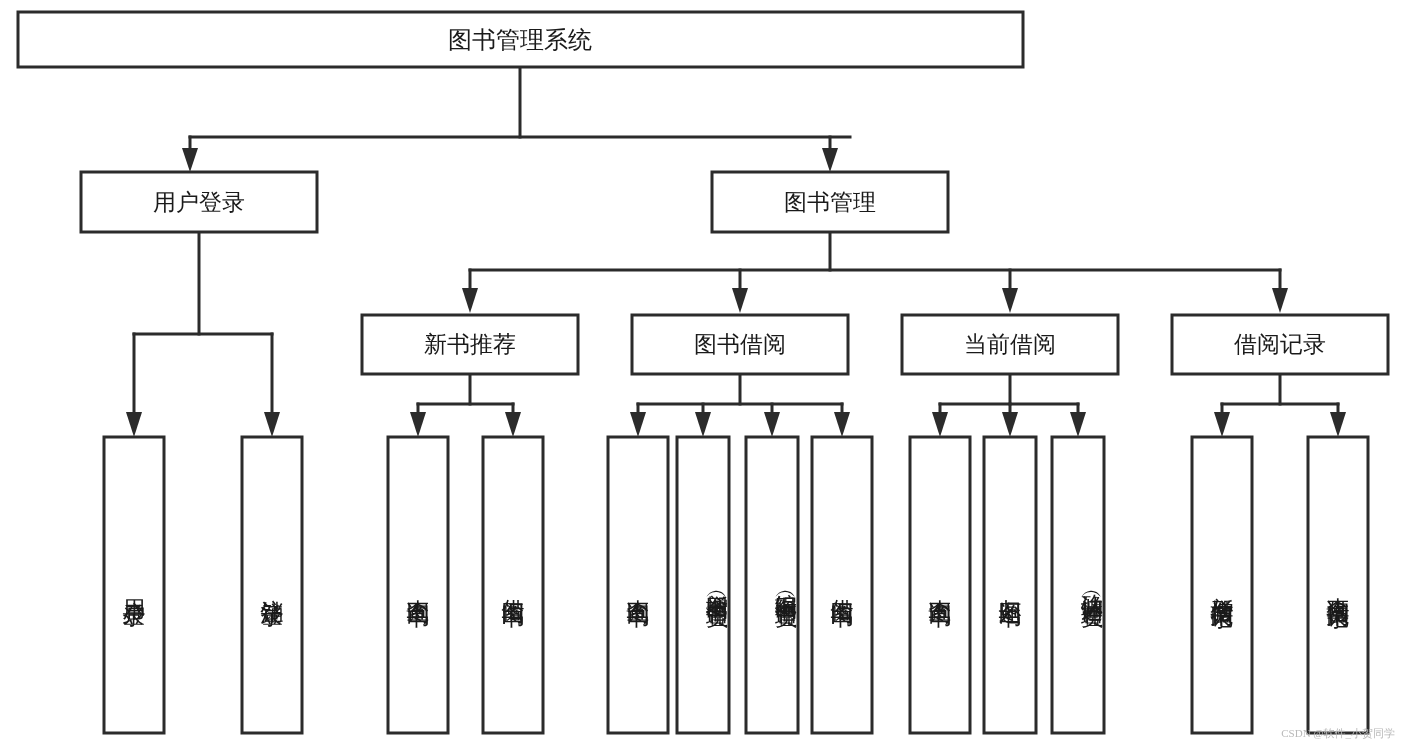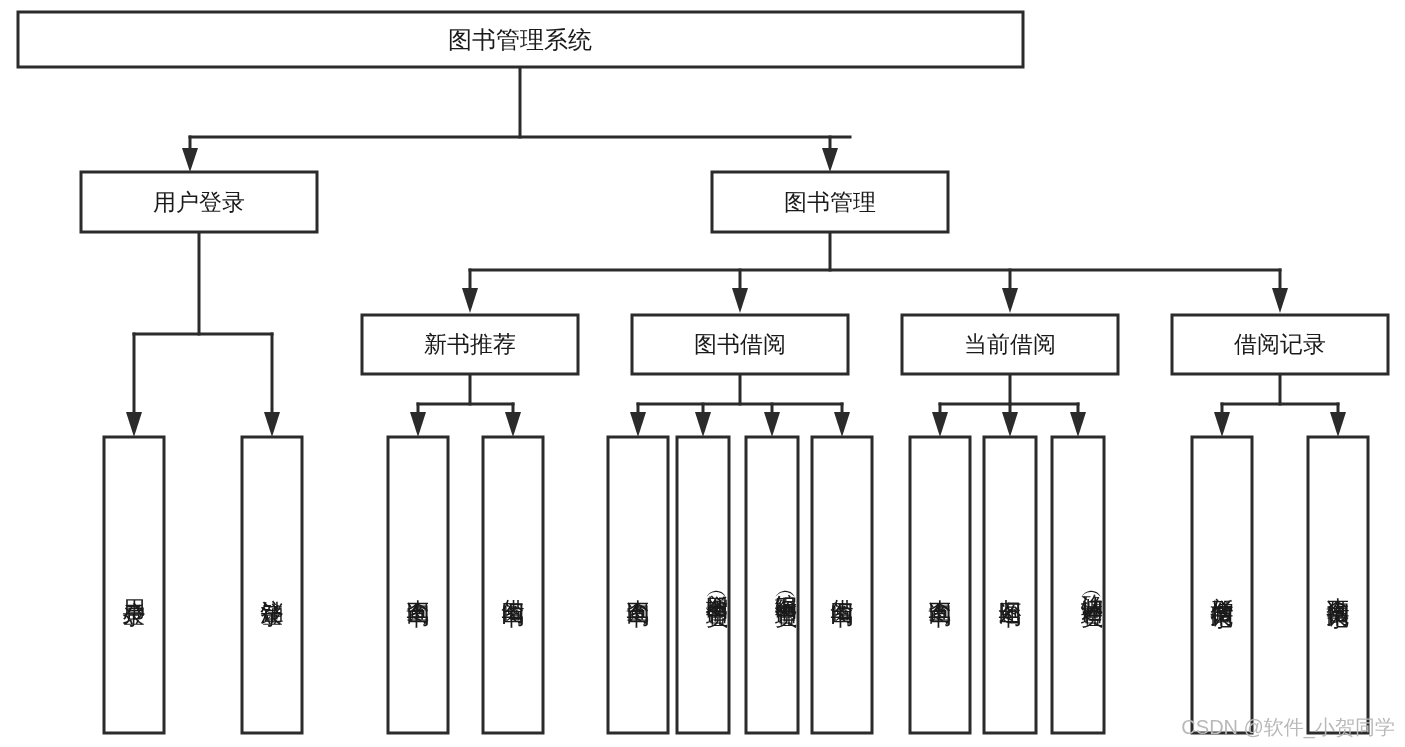--- a/index.html
+++ b/index.html
@@ -69,22 +69,22 @@
     align-items: center;
     justify-content: center;
     text-align: center;
     white-space: nowrap;
     pointer-events: none;
   }
   #watermark {
     position: absolute;
     right: 10px;
     bottom: 6px;
-    font-family: Liberation Sans, sans-serif;
-    font-size: 20px;
+    font-family: Liberation Serif, serif;
+    font-size: 11px;
     color: #b9b9b9;
     white-space: nowrap;
     pointer-events: none;
   }
 </style>
 </head>
 <body>
 
 <div id="diagram-root">
 

